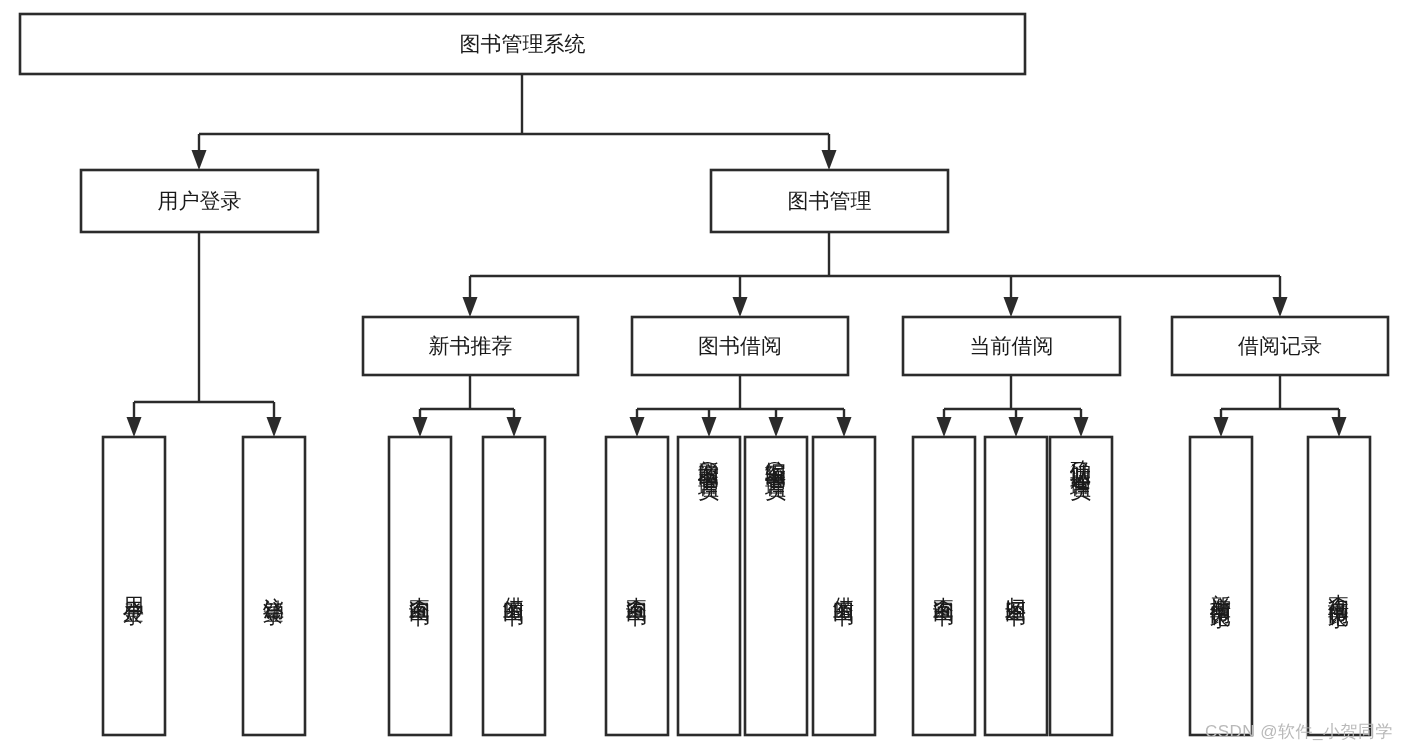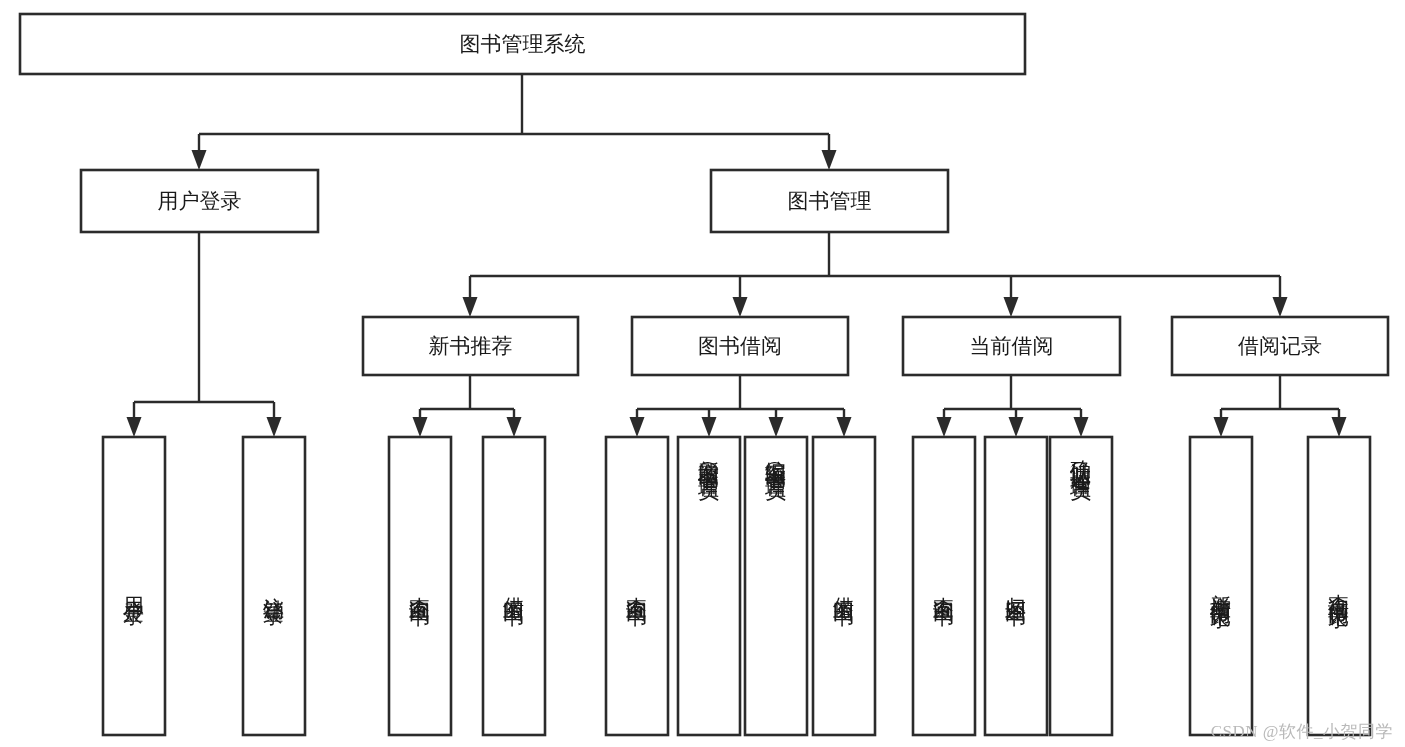--- a/index.html
+++ b/index.html
@@ -65,21 +65,21 @@
     justify-content: center;
     pointer-events: none;
   }
   .leaf-label-wrap.center-v {
     align-items: center;
   }
   .watermark {
     position: absolute;
     right: 8px;
     bottom: 4px;
-    font-family: Liberation Serif, serif;
+    font-family: Liberation Sans, sans-serif;
     font-size: 17px;
     color: #b9b9b9;
     letter-spacing: 0.5px;
     white-space: nowrap;
   }
 </style>
 </head>
 <body>
 
 <div id="diagram-root">

